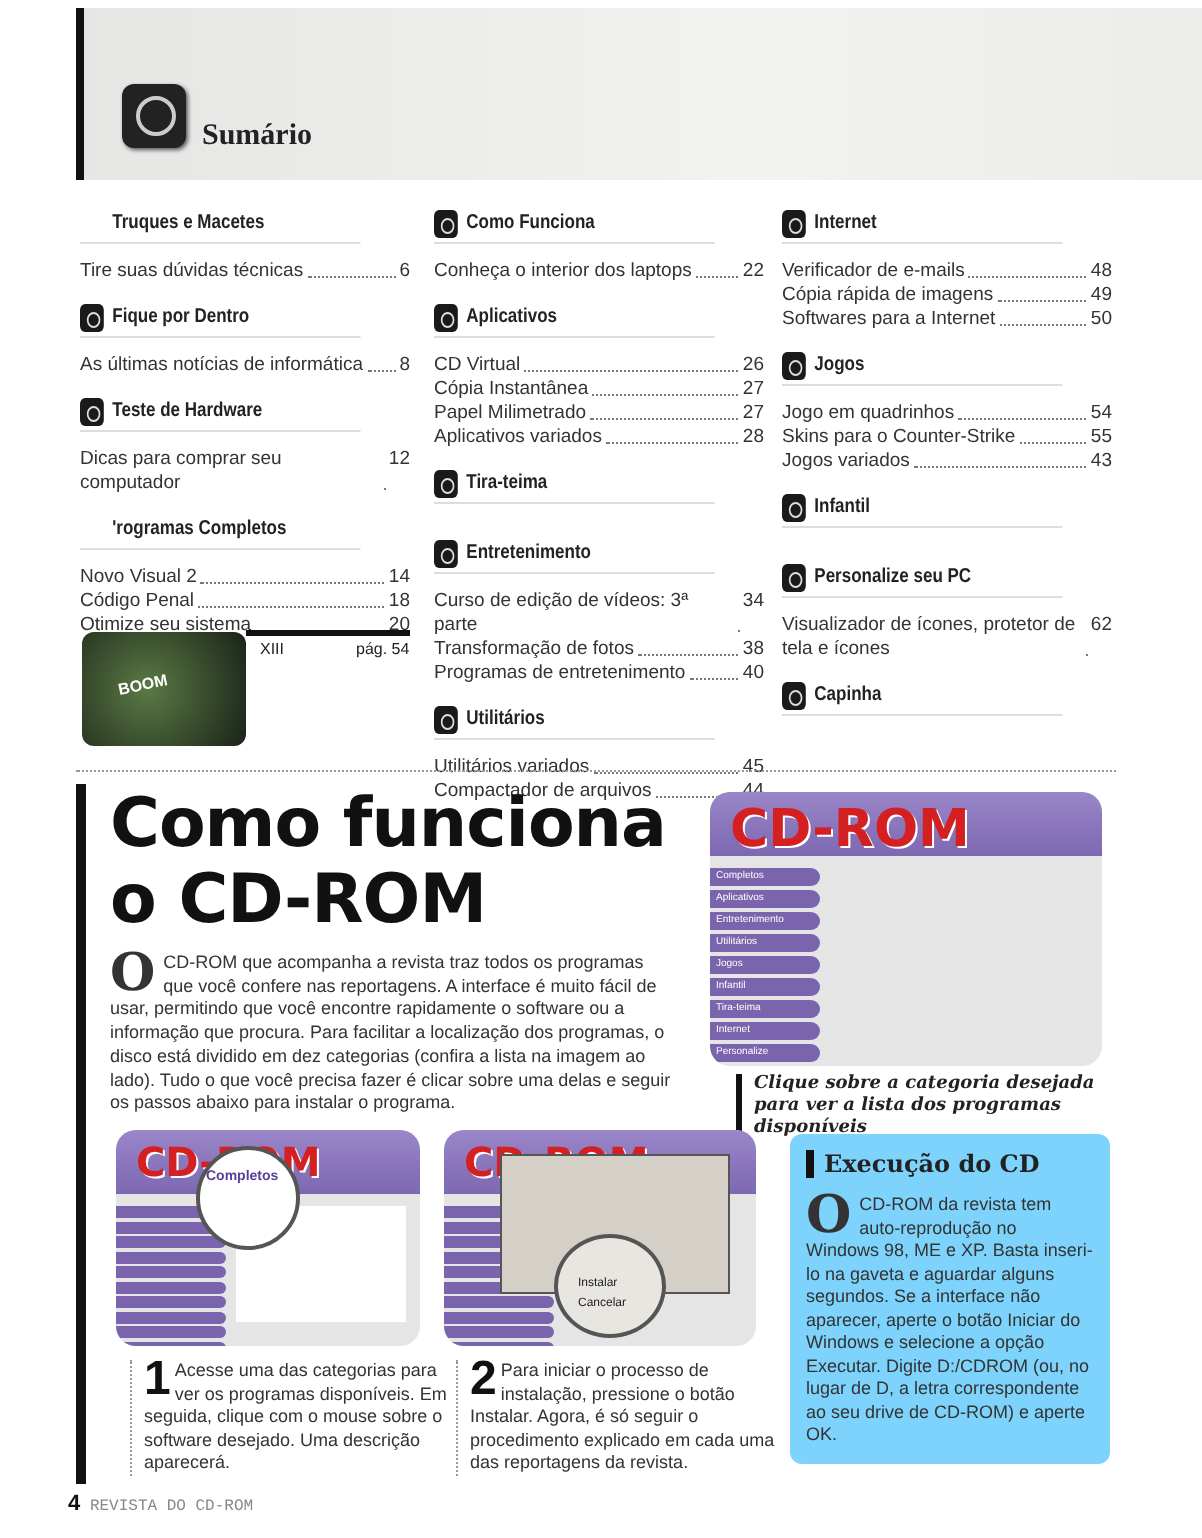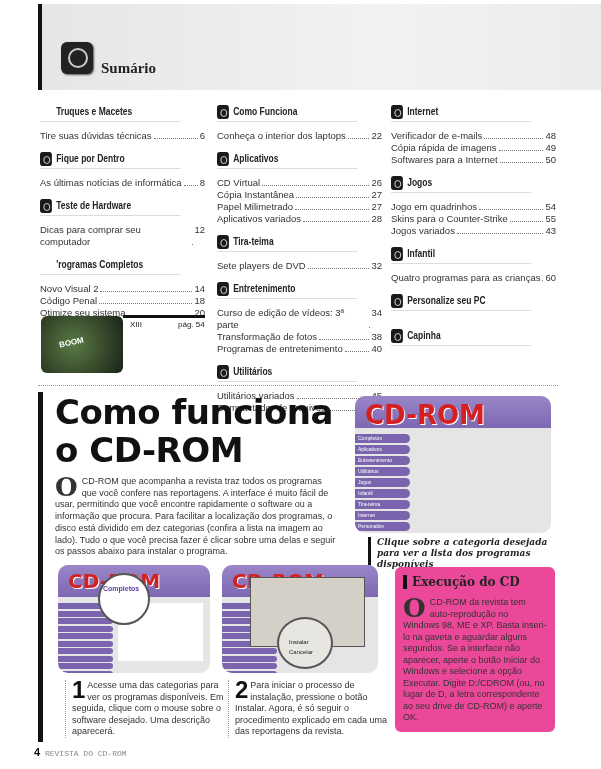--- a/index.html
+++ b/index.html
@@ -28,21 +28,21 @@
 .intro{position:absolute;left:55px;top:476px;width:282px;font-size:9px;line-height:11.7px;color:#333}
 .dropcap{float:left;font-family:"DejaVu Serif",serif;font-weight:bold;font-size:26px;line-height:22px;margin-right:4px}
 .shot{position:absolute;border-radius:10px;background:#e5e5e5;overflow:hidden}
 .shot .top{position:absolute;left:0;top:0;right:0;height:32px;background:linear-gradient(180deg,#9a86c8,#7d68b2)}
 .shot .brand{position:absolute;left:10px;top:4px;color:#d42020;font-weight:bold;font-size:26px;font-family:"DejaVu Sans",sans-serif;text-shadow:1px 1px 0 #fff}
 .shot .menu{position:absolute;left:0;top:38px;width:55px}
 .shot .mi{height:9px;margin-bottom:2px;background:#7a64ad;border-radius:0 6px 6px 0;font-size:5px;color:#fff;padding-left:3px;line-height:9px;overflow:hidden}
 .caption{position:absolute;left:368px;top:537px;width:190px;font-family:"DejaVu Serif",serif;font-style:italic;font-weight:bold;font-size:9px;line-height:11px;border-left:3px solid #111;padding-left:6px}
 .step{position:absolute;top:680px;width:160px;font-size:9px;line-height:11.5px;color:#333;border-left:1px dotted #999;padding-left:6px}
 .step .num{float:left;font-weight:bold;font-size:24px;line-height:20px;margin-right:2px;color:#111}
-.box{position:absolute;left:395px;top:567px;width:160px;height:165px;background:#ec4899;border-radius:6px;padding:8px}
+.box{position:absolute;left:395px;top:567px;width:160px;height:165px;background:#7dd3fc;border-radius:6px;padding:8px}
 .box h2{font-family:"DejaVu Serif",serif;font-size:12px;font-weight:bold;border-left:4px solid #111;padding-left:5px;margin-bottom:8px}
 .box p{font-size:9px;line-height:11.5px;color:#333}
 .footer{position:absolute;left:34px;top:746px;font-size:8px;color:#888;font-family:"Liberation Mono",monospace}
 .footer b{color:#111;font-family:"Liberation Sans",sans-serif;font-size:11px}
 </style>
 </head>
 <body>
 
 <div class="header">
   <div class="logo"></div>
@@ -134,25 +134,20 @@
     <div class="row">
       <span class="t" style="white-space:normal;max-width:150px">Aplicativos variados</span>
       <span class="d"></span>
       <span class="p">28</span>
     </div>
     <div class="gap"></div>
     <div class="sec-h">
       <span class="ic"></span>
       <span>Tira-teima</span>
     </div>
-    <div class="row">
-      <span class="t" style="white-space:normal;max-width:150px">Sete players de DVD</span>
-      <span class="d"></span>
-      <span class="p">32</span>
-    </div>
     <div class="gap"></div>
     <div class="sec-h">
       <span class="ic"></span>
       <span>Entretenimento</span>
     </div>
     <div class="row">
       <span class="t" style="white-space:normal;max-width:150px">Curso de edição de vídeos: 3ª parte</span>
       <span class="d"></span>
       <span class="p">34</span>
     </div>
@@ -221,29 +216,29 @@
     <div class="row">
       <span class="t" style="white-space:normal;max-width:150px">Jogos variados</span>
       <span class="d"></span>
       <span class="p">43</span>
     </div>
     <div class="gap"></div>
     <div class="sec-h">
       <span class="ic"></span>
       <span>Infantil</span>
     </div>
-    <div class="row">
-      <span class="t" style="white-space:normal;max-width:150px">Quatro programas para as crianças</span>
-      <span class="d"></span>
-      <span class="p">60</span>
-    </div>
     <div class="gap"></div>
     <div class="sec-h">
       <span class="ic"></span>
       <span>Personalize seu PC</span>
+    </div>
+    <div class="row">
+      <span class="t" style="white-space:normal;max-width:150px">Visualizador de ícones, protetor de tela e ícones</span>
+      <span class="d"></span>
+      <span class="p">62</span>
     </div>
     <div class="gap"></div>
     <div class="sec-h">
       <span class="ic"></span>
       <span>Capinha</span>
     </div>
     <div class="gap"></div>
   </div>
 
 <div class="thumb">

